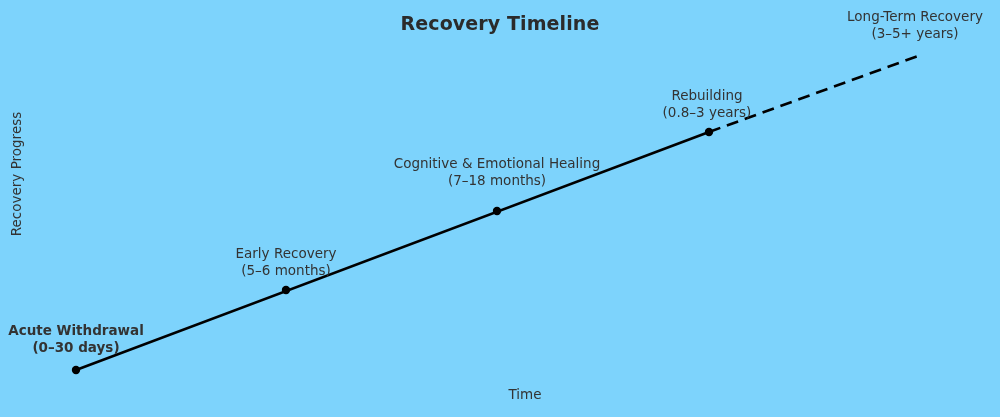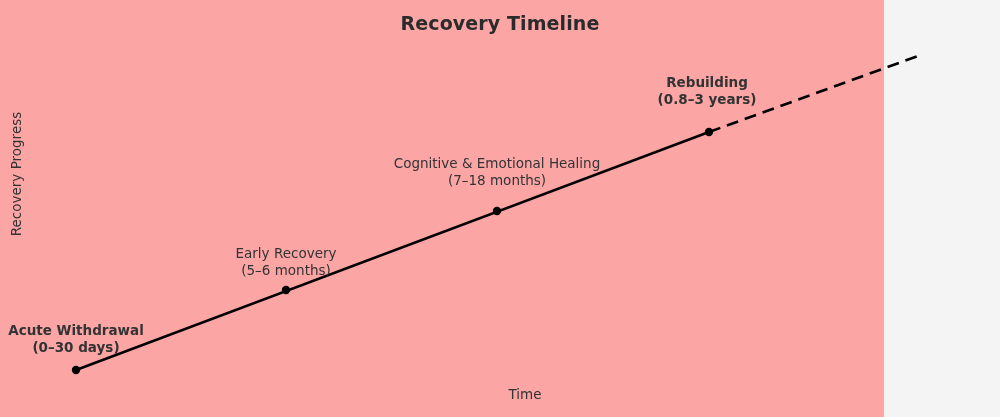--- a/index.html
+++ b/index.html
@@ -8,23 +8,23 @@
   }
   body {
     width: 1000px;
     height: 417px;
     background: #f4f4f4;
     font-family: "DejaVu Sans", sans-serif;
     overflow: hidden;
   }
   #figure {
     position: relative;
-    width: 884px;
+    width: 1000px;
     height: 417px;
-    background: #fca5a5;
+    background: #7dd3fc;
   }
   #chart-title {
     position: absolute;
     left: 0;
     top: 12px;
     width: 1000px;
     text-align: center;
     font-size: 19px;
     font-weight: bold;
     color: #2b2b2b;
@@ -100,19 +100,23 @@
   <div class="point-label" style="left:286px; top:245px;">
     <span>Early Recovery</span>
     <span class="lbl-line2">(5–6 months)</span>
   </div>
 
   <div class="point-label" style="left:497px; top:155px;">
     <span>Cognitive &amp; Emotional Healing</span>
     <span class="lbl-line2">(7–18 months)</span>
   </div>
 
-  <div class="point-label" style="left:707px; top:74px;font-weight:bold;">
+  <div class="point-label" style="left:707px; top:87px;">
     <span>Rebuilding</span>
     <span class="lbl-line2">(0.8–3 years)</span>
   </div>
 
+  <div class="point-label" style="left:915px; top:8px;">
+    <span>Long-Term Recovery</span>
+    <span class="lbl-line2">(3–5+ years)</span>
+  </div>
 
 </div>
 
 </body></html>

